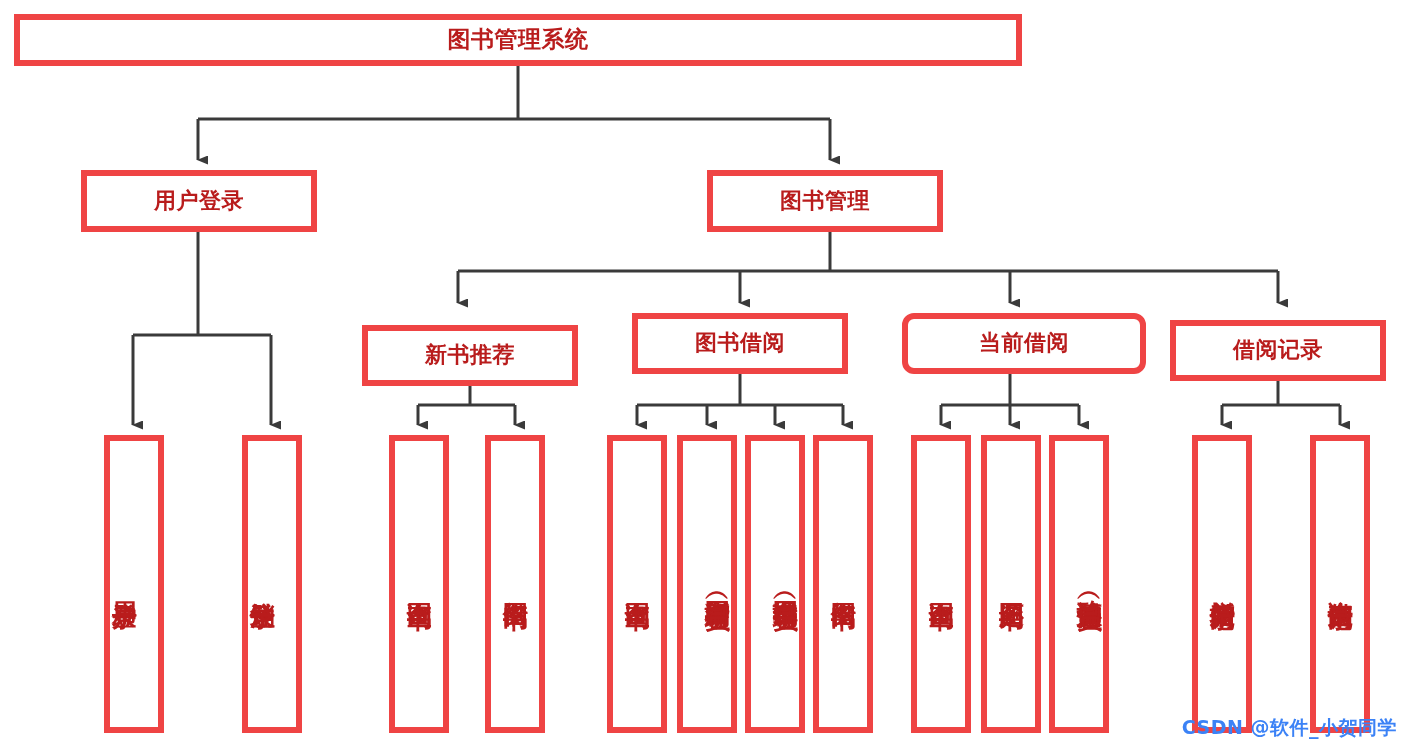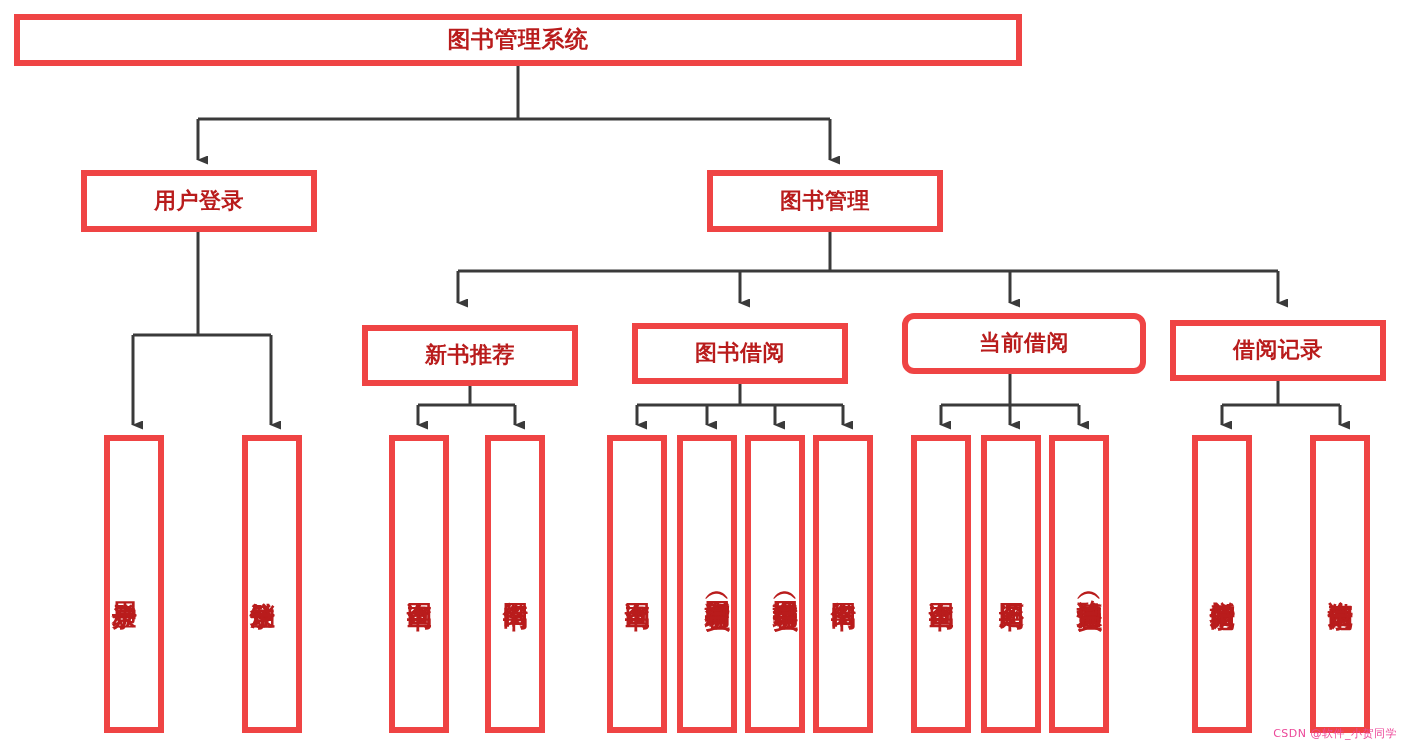--- a/index.html
+++ b/index.html
@@ -60,24 +60,25 @@
   .node-v.align-end {
     align-items: flex-end;
   }
   .node-v.align-start {
     align-items: flex-start;
   }
   .watermark {
     position: absolute;
     right: 8px;
     bottom: 6px;
-    font-size: 11px;
-    color: #ec4899;
+    font-size: 19px;
+    color: #3b82f6;
     white-space: nowrap;
     letter-spacing: 0.5px;
+    font-weight: bold;
   }
 </style>
 </head>
 <body>
 
 <div id="diagram-canvas">
 
   <svg id="edge-layer" viewBox="0 0 1405 747" width="1405" height="747" xmlns="http://www.w3.org/2000/svg">
     <defs>
       <marker id="arrowhead" markerWidth="9" markerHeight="11" refX="4.5" refY="10" orient="auto" markerUnits="userSpaceOnUse">
@@ -135,21 +136,21 @@
   <div class="node node-h" style="left:81px; top:170px; width:236px; height:62px;">
     <span>用户登录</span>
   </div>
   <div class="node node-h" style="left:707px; top:170px; width:236px; height:62px;">
     <span>图书管理</span>
   </div>
 
   <div class="node node-h" style="left:362px; top:313px; width:216px; height:61px;margin-top:12px;">
     <span>新书推荐</span>
   </div>
-  <div class="node node-h" style="left:632px; top:323px; width:216px; height:61px;">
+  <div class="node node-h" style="left:632px; top:313px; width:216px; height:61px;">
     <span>图书借阅</span>
   </div>
   <div class="node node-h" style="left:902px; top:313px; width:244px; height:61px;border-radius:12px;">
     <span>当前借阅</span>
   </div>
   <div class="node node-h" style="left:1170px; top:320px; width:216px; height:61px;">
     <span>借阅记录</span>
   </div>
 
   <div class="node node-v align-end" style="left:104px; top:435px; width:60px; height:298px;">

